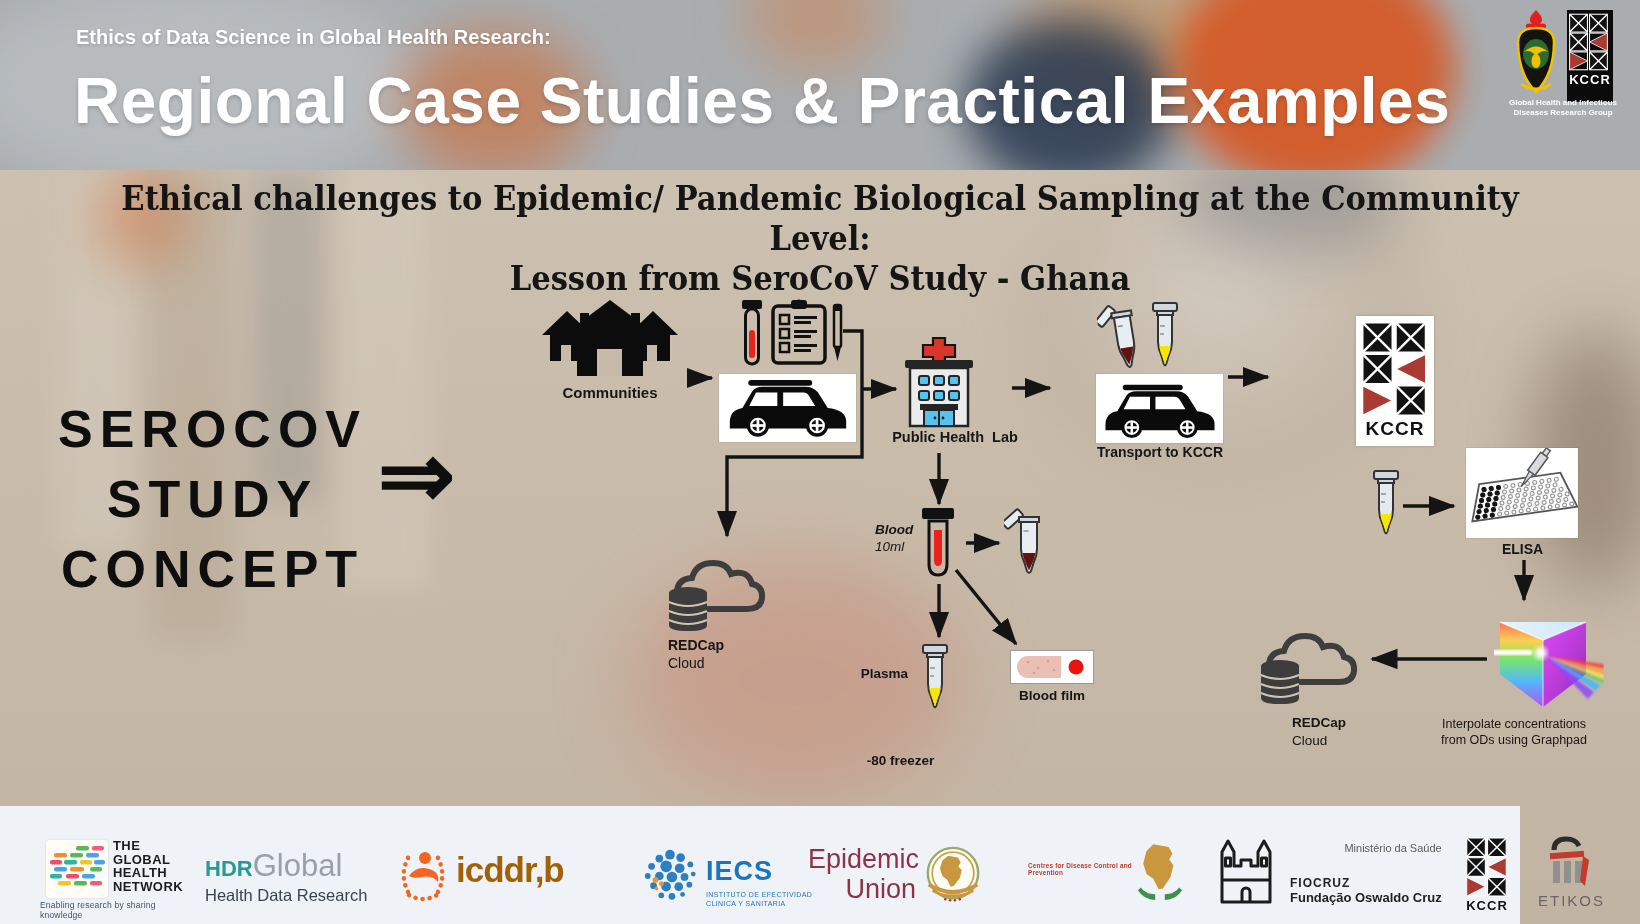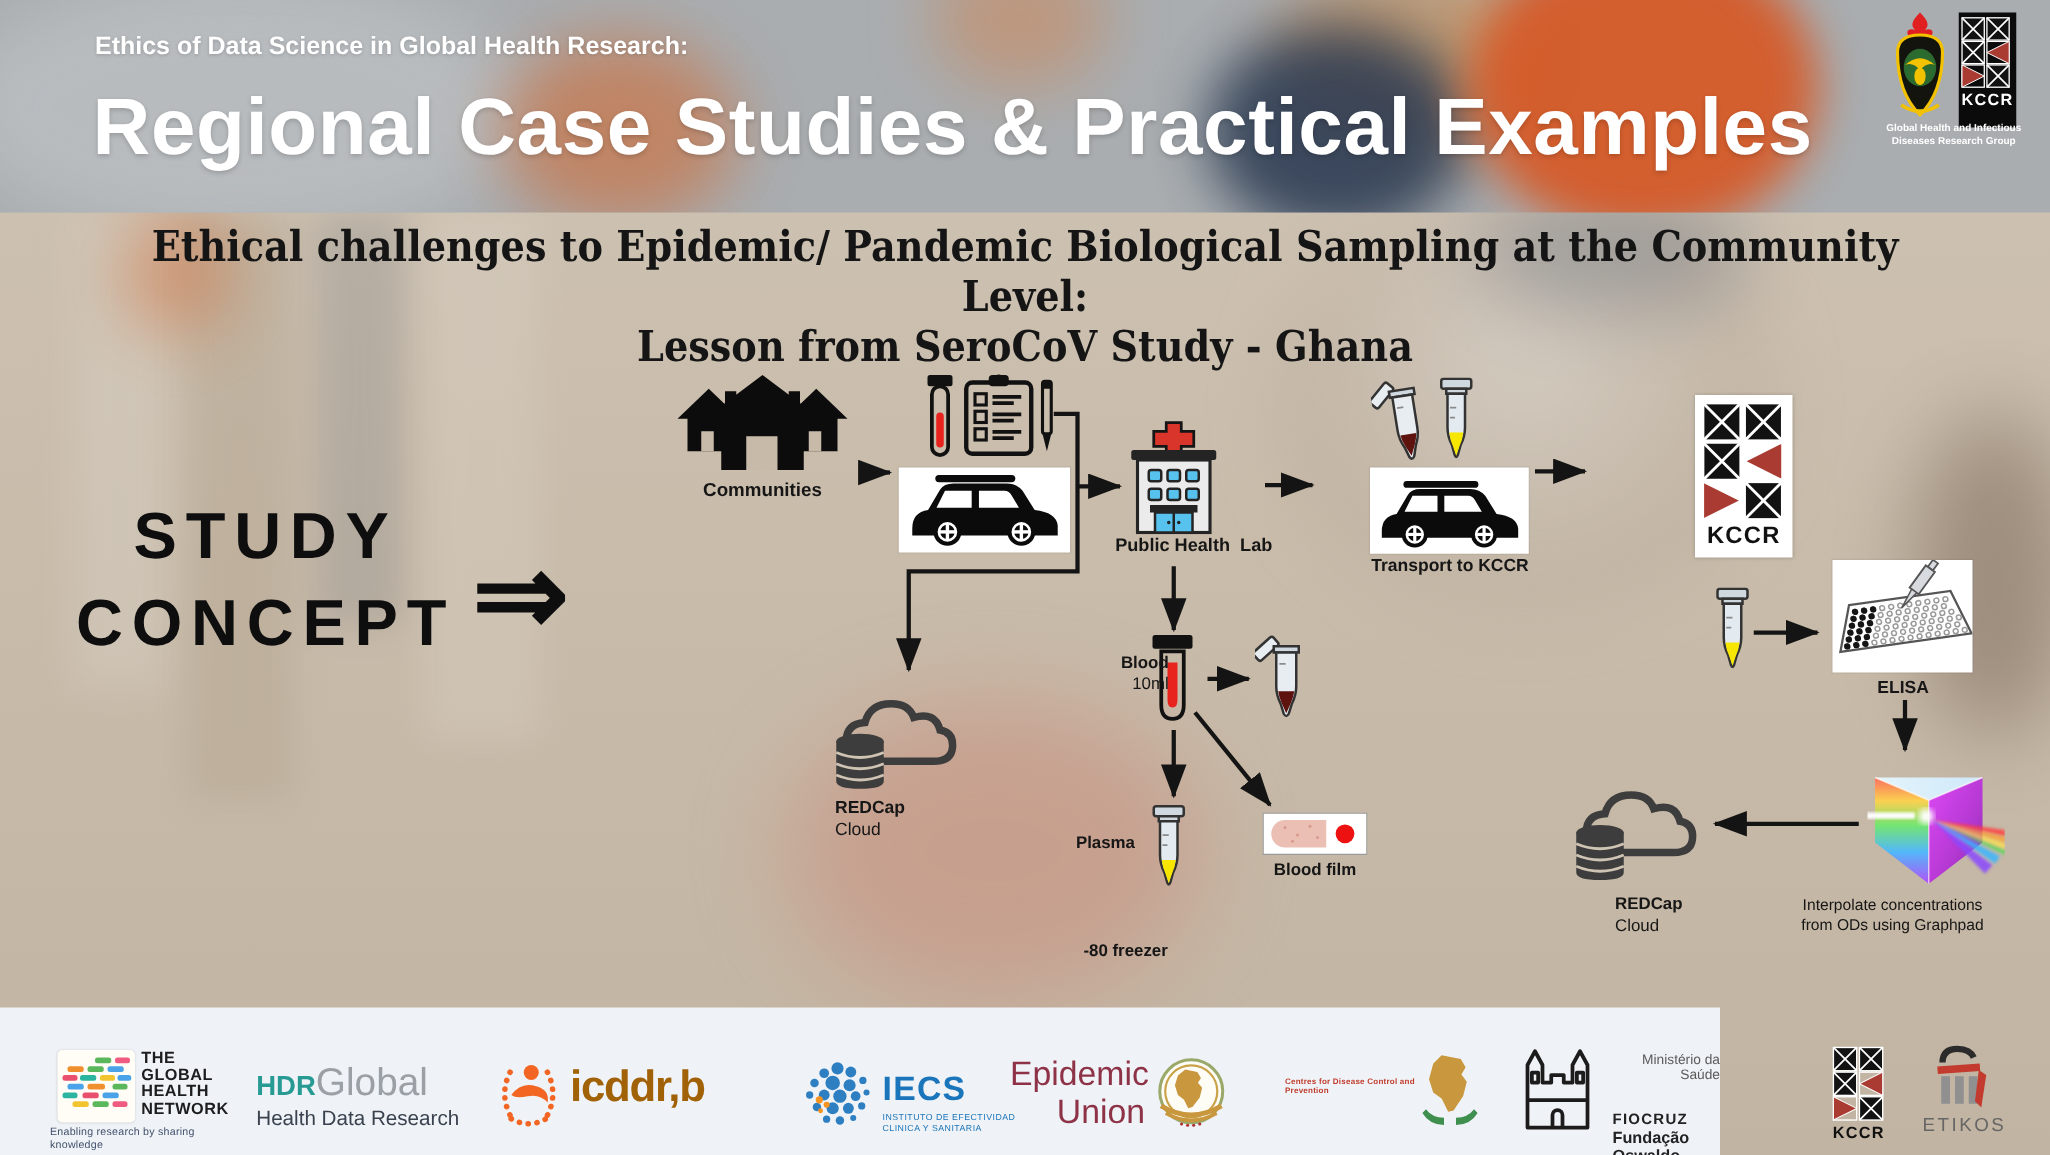--- a/index.html
+++ b/index.html
@@ -30,21 +30,21 @@
   .icon{position:absolute;z-index:5;}
   .whitebox{background:#fff;display:flex;align-items:flex-end;justify-content:center;box-shadow:0 0 0 1px rgba(0,0,0,.05);}
   .lbl{position:absolute;z-index:6;font-weight:bold;color:#161616;text-align:center;line-height:1.22;font-size:13.5px;}
   .lbl .thin{font-weight:normal;}
   .kccr-card{position:absolute;z-index:5;background:#fff;text-align:center;}
   .kccr-card svg{display:block;}
   .kccr-txt{font-weight:bold;color:#111;letter-spacing:1px;}
   .kccr-dark{background:#0b0b0b;}
   .kccr-dark .kccr-txt{color:#fff;}
   
-  .strip{position:absolute;left:0;top:806px;width:1376px;height:118px;background:#eff3f7;z-index:10;text-decoration:underline;}
+  .strip{position:absolute;left:0;top:806px;width:1520px;height:118px;background:#eff3f7;z-index:10;text-decoration:underline;}
   .strip .abs{z-index:11;}
   .ghn-card{position:absolute;background:#fffdf6;border-radius:4px;box-shadow:0 0 2px rgba(0,0,0,.15);}
   .ghn-text{font-weight:800;color:#1d1d1f;font-size:13px;line-height:13.5px;letter-spacing:.4px;}
   .ghn-tag{font-size:8.5px;color:#41506b;letter-spacing:.2px;}
   .hdr-bold{color:#279a93;font-weight:bold;font-size:22px;}
   .hdr-light{color:#9aa0a6;font-size:31px;}
   .hdr-sub{color:#39424e;font-size:16.5px;margin-top:2px;}
   .icddrb-txt{color:#a16207;font-weight:800;font-size:35px;letter-spacing:-1px;}
   .iecs-txt{color:#1b75bb;font-weight:800;font-size:27px;letter-spacing:1px;}
   .iecs-sub{color:#1b75bb;font-size:7px;letter-spacing:.4px;line-height:9px;}
@@ -176,20 +176,21 @@
     <div>Global Health and Infectious</div>
     <div>Diseases Research Group</div>
   </div>
 
   <div class="subtitle">
     <div>Ethical challenges to Epidemic/ Pandemic Biological Sampling at the Community Level:</div>
     <div>Lesson from SeroCoV Study - Ghana</div>
   </div>
 
   <div class="concept">
+    <div>SEROCOV</div>
     <div>STUDY</div>
     <div>CONCEPT</div>
   </div>
   <div class="concept-arrow">⇒</div>
 
   <svg class="wires" width="1640" height="924">
     <defs>
       <marker id="ah" markerWidth="10" markerHeight="8" refX="7.5" refY="3" orient="auto">
         <path d="M0,0 L8,3 L0,6 Z" fill="#141414"></path>
       </marker>
@@ -420,21 +421,21 @@
     <div class="thin">Cloud</div>
   </div>
 
   <div class="icon" style="left:920px;top:508px;">
     <svg viewBox="0 0 36 72" width="36" height="72">
       <rect x="2" y="0" width="32" height="11" rx="2" fill="#111"></rect>
       <path d="M9,13 L27,13 L27,56 Q27,67 18,67 Q9,67 9,56 Z" fill="none" stroke="#111" stroke-width="3"></path>
       <path d="M14,22 L22,22 L22,52 Q22,58 18,58 Q14,58 14,52 Z" fill="#e8231d"></path>
     </svg>
   </div>
-  <div class="lbl" style="left:875px;top:521px;width:60px;text-align:right;line-height:17px;">
+  <div class="lbl" style="left:875px;top:521px;width:60px;text-align:left;line-height:17px;font-style:italic;">
     <div>Blood</div>
     <div class="thin">10ml</div>
   </div>
 
   <div class="icon" style="left:1004px;top:501px;">
     <svg viewBox="0 0 44 78" width="44" height="78">
         <use href="#mt-open"></use>
       </svg>
   </div>
 

